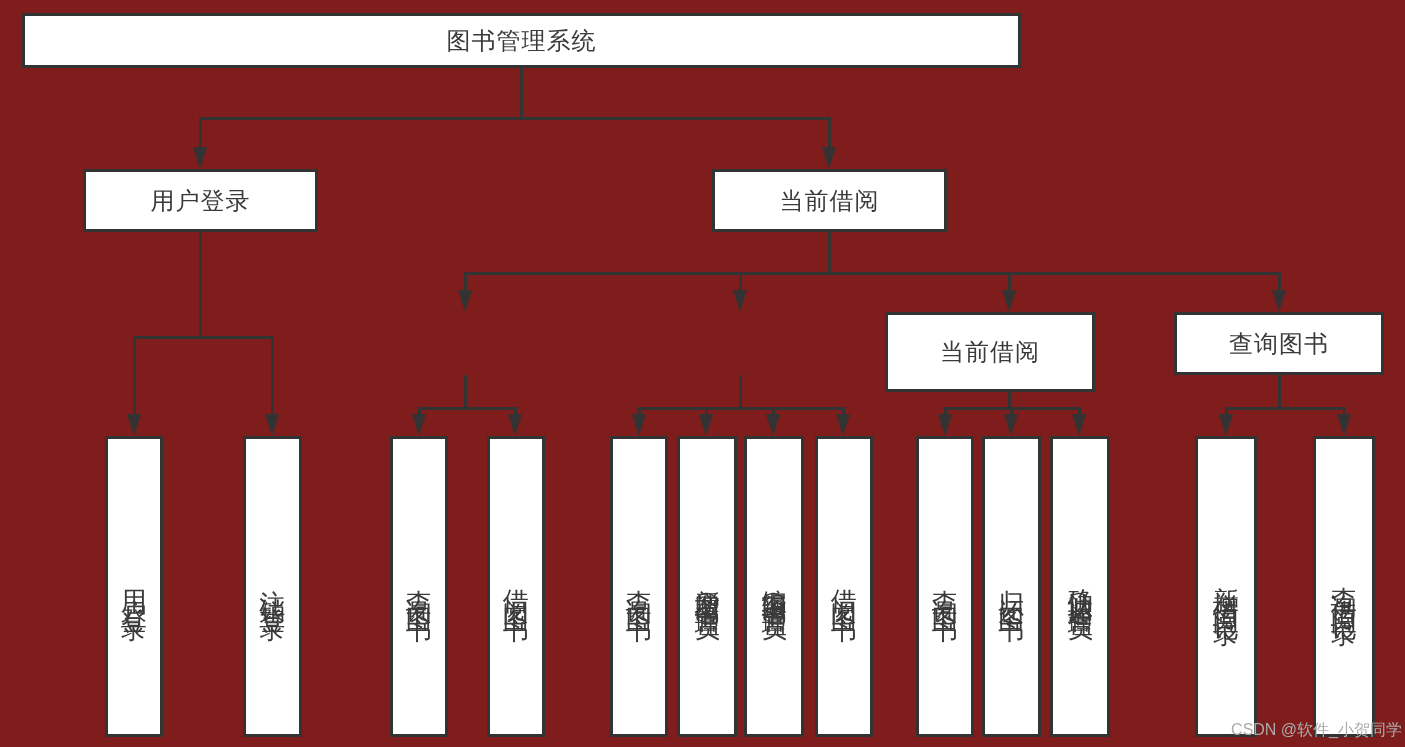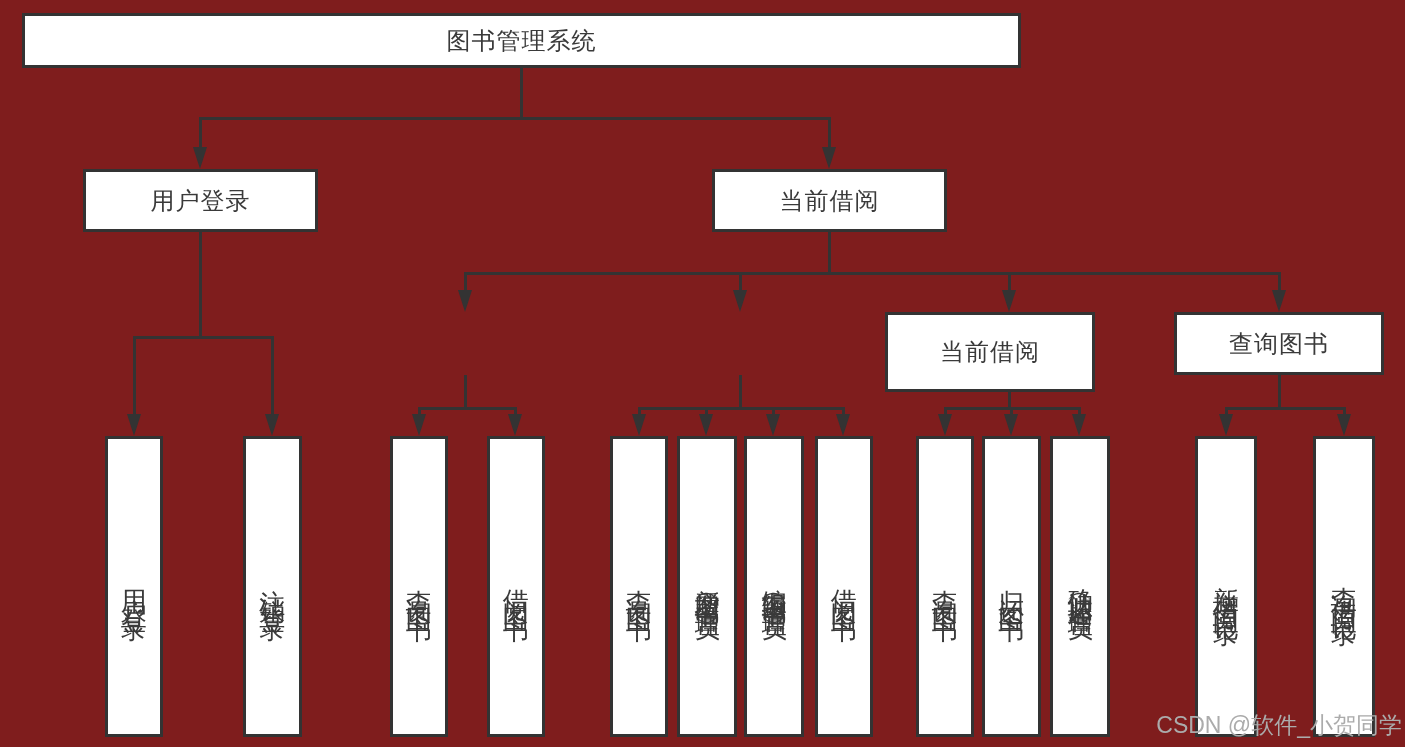--- a/index.html
+++ b/index.html
@@ -23,21 +23,21 @@
   .hline, .vline { position:absolute; background:#333333; }
   .hline { height:3px; }
   .vline { width:3px; }
   .arrow {
     position:absolute; width:0; height:0;
     border-left:7px solid transparent; border-right:7px solid transparent;
     border-top:22px solid #333333;
   }
   .watermark {
     position:absolute; right:3px; bottom:6px; z-index:5;
-    color:#ababab; font-size:23px; white-space:nowrap;
+    color:#ababab; font-size:16px; white-space:nowrap;
   }
 </style>
 </head>
 <body>
 
 <div class="canvas">
 
   <div class="vline" style="left:520px;top:68px;height:49px"></div>
   <div class="hline" style="left:199px;top:117px;width:631px"></div>
   <div class="vline" style="left:199px;top:117px;height:31px"></div>

